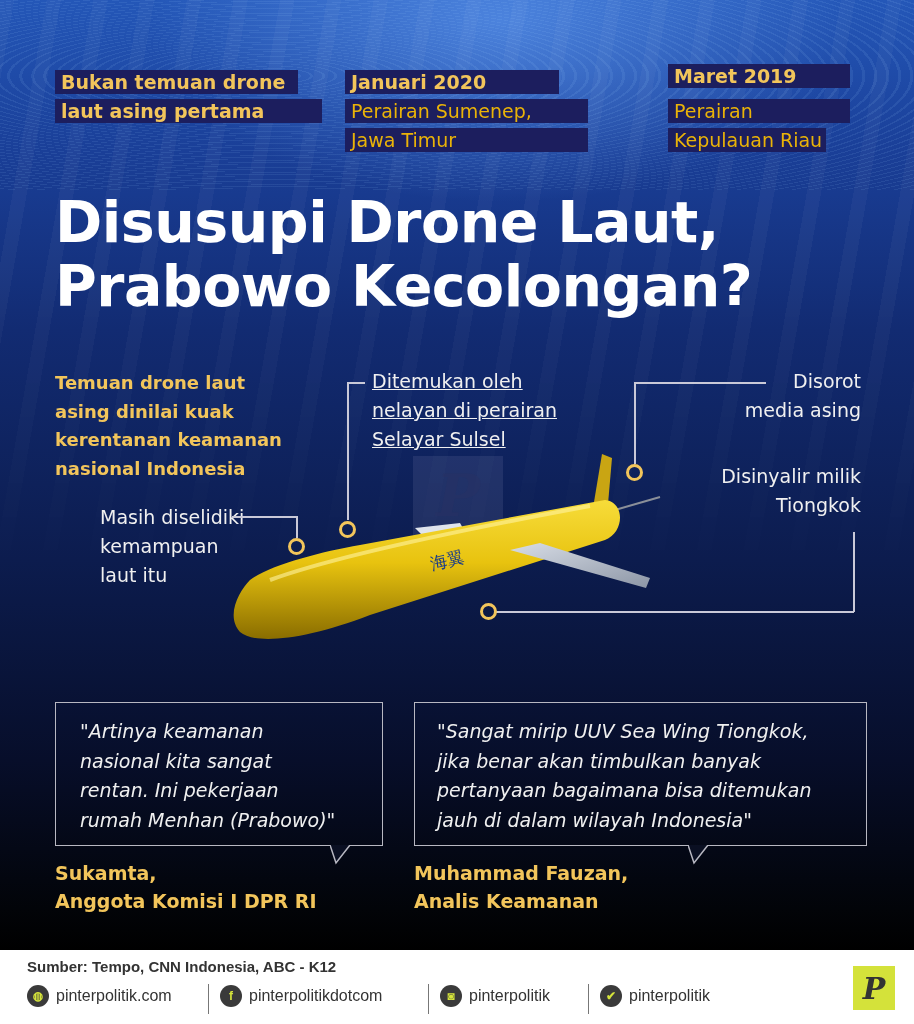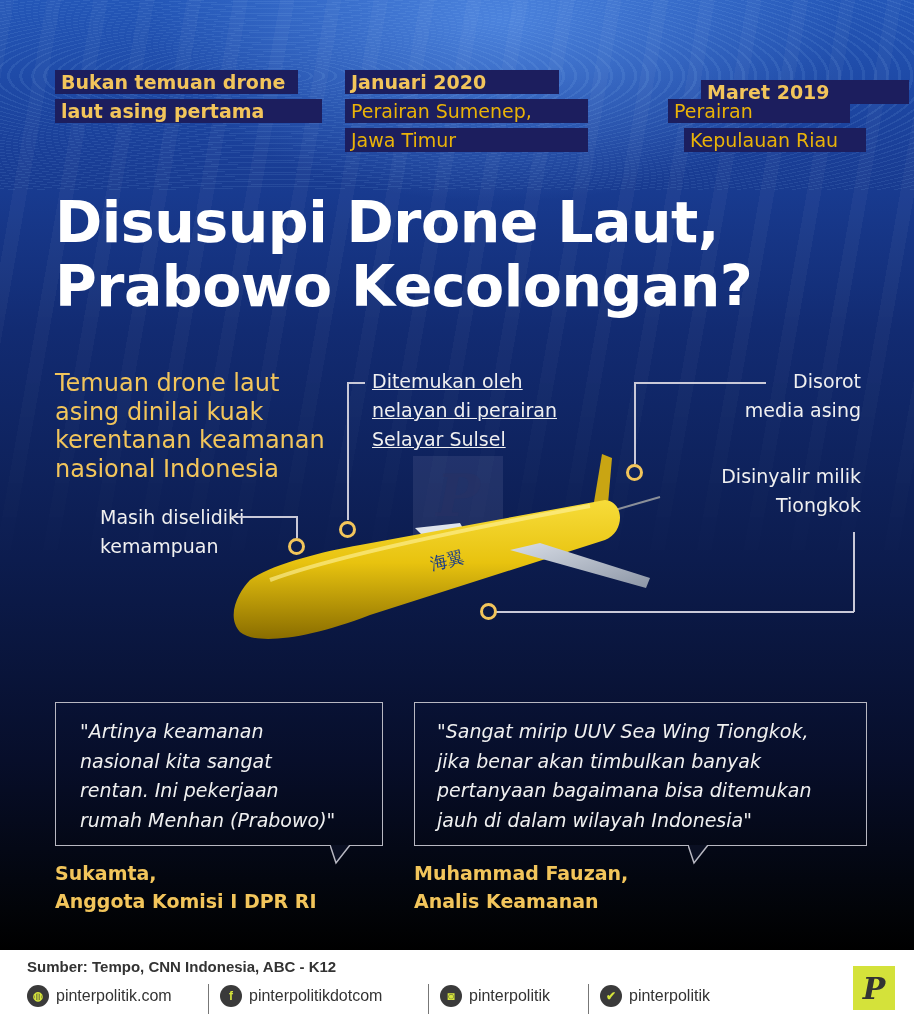--- a/index.html
+++ b/index.html
@@ -15,21 +15,21 @@
     mask: linear-gradient(180deg, #000 0, #000 300px, transparent 600px);
   }
   .waves { position: absolute; left: 0; right: 0; top: 0; height: 190px; pointer-events: none;
     background: repeating-radial-gradient(ellipse 40px 8px at 30% 40%, rgba(160,210,255,0.12) 0 3px, rgba(0,0,0,0) 3px 12px);
     opacity: 0.8;
   }
   .label-box { position: absolute; background: #1c1e5e; font-size: 19px; line-height: 24px; padding: 0 6px; white-space: nowrap; }
   .yellow { color: #f2c55b; font-weight: bold; }
   .white { color: #eab308; }
   .title { position: absolute; left: 55px; top: 190px; color: #fff; font-family: "DejaVu Sans", sans-serif; font-weight: bold; font-size: 57px; line-height: 64px; letter-spacing: -0.5px; }
-  .lead { position: absolute; left: 55px; top: 369px; color: #f2c55b; font-weight: normal; font-size: 24px; line-height: 28.5px; }
+  .lead { position: absolute; left: 55px; top: 369px; color: #f2c55b; font-weight: bold; font-size: 18px; line-height: 28.5px; }
   .note { position: absolute; color: #f0f0f0; font-size: 19px; line-height: 29px; }
   .line { position: absolute; background: #c9c9d8; }
   .dot { position: absolute; width: 17px; height: 17px; border-radius: 50%; border: 3px solid #f2c55b; background: transparent; }
   .quote-box { position: absolute; border: 1.5px solid #b8b8c2; color: #f0f0f0; font-style: italic; font-size: 19px; line-height: 29.5px; padding: 14px 20px; }
   .speaker { position: absolute; color: #f2c55b; font-weight: bold; font-size: 19px; line-height: 28px; }
   .footer { position: absolute; left: 0; top: 950px; width: 914px; height: 74px; background: #fff; }
   .src { position: absolute; left: 27px; top: 8px; font-family: "Liberation Sans", sans-serif; font-size: 15px; color: #333; font-weight: bold; }
   .social { position: absolute; top: 32px; height: 28px; display: flex; align-items: center; font-family: "Liberation Sans", sans-serif; font-size: 16px; color: #333; }
   .soc-ic { width: 22px; height: 22px; border-radius: 50%; background: #3a3a3a; margin-right: 7px; display: flex; align-items: center; justify-content: center; color: #d6e53b; font-size: 12px; font-weight: bold; }
   .sep { position: absolute; top: 34px; width: 1px; height: 30px; background: #777; }
@@ -43,23 +43,23 @@
   <div class="waves"></div>
   <div class="rays"></div>
 
   <div class="label-box yellow" style="left:55px;top:70px;width:243px;">Bukan temuan drone</div>
   <div class="label-box yellow" style="left:55px;top:99px;width:267px;">laut asing pertama</div>
 
   <div class="label-box yellow" style="left:345px;top:70px;width:214px;">Januari 2020</div>
   <div class="label-box white" style="left:345px;top:99px;width:243px;">Perairan Sumenep,</div>
   <div class="label-box white" style="left:345px;top:128px;width:243px;">Jawa Timur</div>
 
-  <div class="label-box yellow" style="left:668px;top:80px;width:208px;margin-left:33px;">Maret 2019</div>
+  <div class="label-box yellow" style="left:668px;top:64px;width:182px;">Maret 2019</div>
   <div class="label-box white" style="left:668px;top:99px;width:182px;">Perairan</div>
-  <div class="label-box white" style="left:684px;top:128px;width:182px;">Kepulauan Riau</div>
+  <div class="label-box white" style="left:668px;top:128px;width:158px;">Kepulauan Riau</div>
 
   <div class="title">
     <div>Disusupi Drone Laut,</div>
     <div>Prabowo Kecolongan?</div>
   </div>
 
   <div class="lead">
     <div>Temuan drone laut</div>
     <div>asing dinilai kuak</div>
     <div>kerentanan keamanan</div>
@@ -92,20 +92,21 @@
     <path d="M60 140 C 120 118, 250 90, 380 66" stroke="#fff3a0" stroke-width="4" fill="none" opacity="0.6"></path>
 
     <path d="M300 110 L 330 103 L 440 138 L 436 148 Z" fill="url(#wing)"></path>
 
     <text x="222" y="130" font-size="17" fill="#1a3c8a" font-family="DejaVu Sans, sans-serif" transform="rotate(-14 222 130)">海翼</text>
   </svg>
 
   <div class="note" style="left:55px;top:503px;margin-left:45px;">
     <div>Masih diselidiki</div>
     <div>kemampuan</div>
+    <div>laut itu</div>
   </div>
   <div class="line" style="left:232px;top:516px;width:65px;height:1.5px;"></div>
   <div class="line" style="left:296px;top:516px;width:1.5px;height:22px;"></div>
   <div class="dot" style="left:288px;top:538px;"></div>
 
   <div class="note" style="left:372px;top:367px;text-decoration:underline;">
     <div>Ditemukan oleh</div>
     <div>nelayan di perairan</div>
     <div>Selayar Sulsel</div>
   </div>

